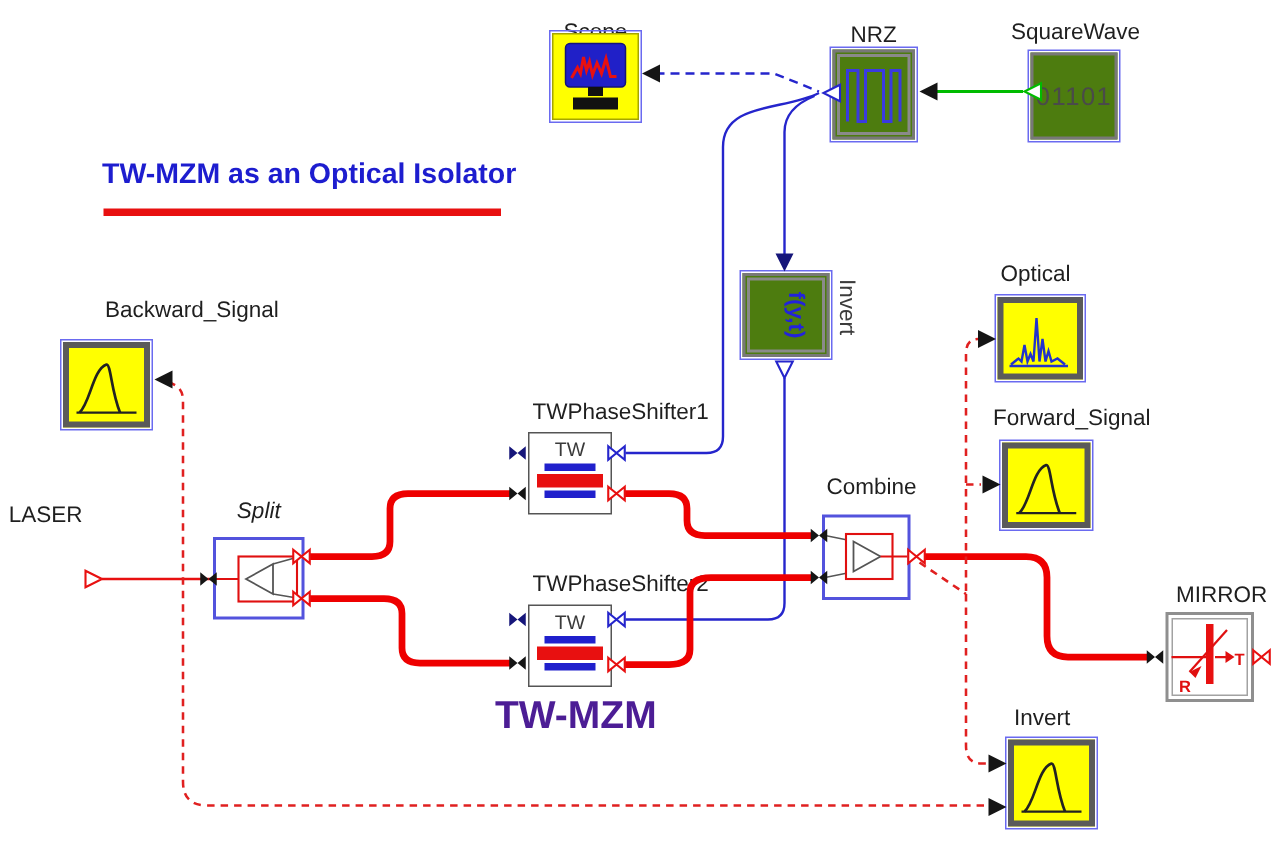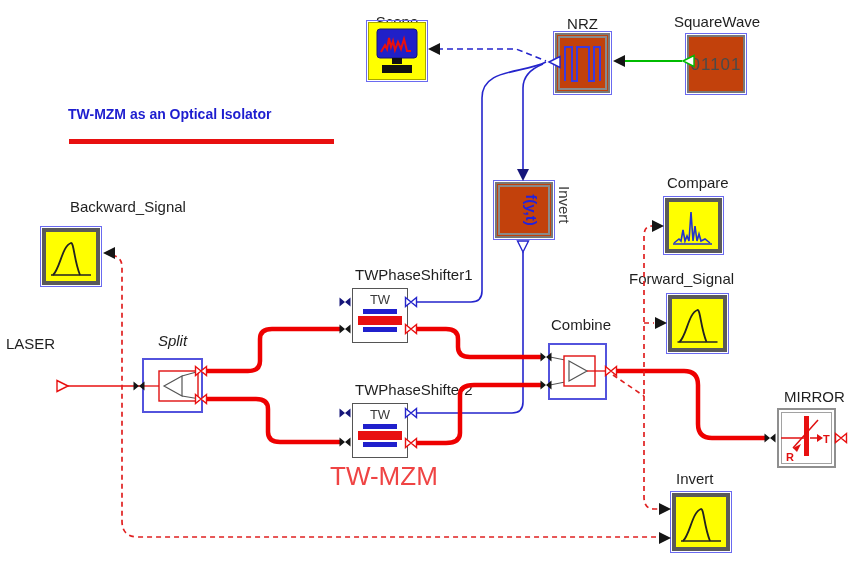--- a/index.html
+++ b/index.html
@@ -1,30 +1,30 @@
 <!DOCTYPE html>
 <html><head>
 <meta charset="utf-8">
 <style>
   html,body{margin:0;padding:0;background:#fff;}
   #stage{position:relative;width:850px;height:561px;background:#fff;overflow:hidden;
          font-family:"Liberation Sans",sans-serif;}
   .blk{position:absolute;box-sizing:border-box;}
   .yellow{background:#ffff00;border:4px solid #5a5a5a;outline:1px solid #6a6af0;outline-offset:1px;}
   .yellow-thin{background:#ffff00;border:1px solid #a6a600;outline:1px solid #6a6af0;outline-offset:1px;}
-  .gray{background:#c2410c;border:2px solid #787878;outline:1px solid #6a6af0;outline-offset:1px;}
+  .gray{background:#4d7c0f;border:2px solid #787878;outline:1px solid #6a6af0;outline-offset:1px;}
   .whitebox{background:#fff;border:1px solid #555;}
   .bluebox{background:#fff;border:2px solid #5353dd;}
   .mirrorbox{background:#fff;border:2px solid #8f8f8f;box-shadow:inset 0 0 0 2px #fff,inset 0 0 0 3px #a2a2a2;}
   .lbl{position:absolute;font-size:15px;color:#1f1f1f;white-space:nowrap;line-height:1.1;}
   .ctr{text-align:center;}
   .vert{transform:rotate(90deg);transform-origin:left top;color:#3c3c3c;}
-  #title{position:absolute;left:68px;top:106px;font-size:14px;font-weight:bold;color:#1d1dcf;white-space:nowrap;}
+  #title{position:absolute;left:68px;top:106px;font-size:19px;font-weight:bold;color:#1d1dcf;white-space:nowrap;}
   #underline{position:absolute;left:69px;top:139px;width:265px;height:5px;background:#e81010;}
-  #caption{position:absolute;left:330px;top:461px;font-size:26px;font-weight:normal;color:#ef4444;white-space:nowrap;}
+  #caption{position:absolute;left:330px;top:461px;font-size:26px;font-weight:bold;color:#4c1d95;white-space:nowrap;}
   #wires{position:absolute;left:0;top:0;pointer-events:none;}
   .w-blue{stroke:#2525cc;stroke-width:1.6;fill:none;}
   .w-blue-d{stroke:#2525cc;stroke-width:1.6;fill:none;stroke-dasharray:6 4;}
   .w-green{stroke:#00bb00;stroke-width:2;fill:none;}
   .w-red{stroke:#e81010;stroke-width:1.6;fill:none;}
   .w-redT{stroke:#ee0000;stroke-width:4.5;fill:none;}
   .w-red-d{stroke:#e02020;stroke-width:1.7;fill:none;stroke-dasharray:5 4;}
   .arr-k{fill:#151515;}.arr-n{fill:#16167a;}
   .port-or{fill:#fff;stroke:#e81010;stroke-width:1.4;}
   .port-ob{fill:#fff;stroke:#2525cc;stroke-width:1.4;}
@@ -43,22 +43,22 @@
   <div class="lbl ctr" style="left:368px;top:14px;width:58px;">Scope</div>
   <div class="lbl ctr" style="left:555px;top:16px;width:55px;">NRZ</div>
   <div class="lbl ctr" style="left:672px;top:14px;width:90px;">SquareWave</div>
   <div class="lbl" style="left:41px;top:199px;margin-left:29px;">Backward_Signal</div>
   <div class="lbl ctr" style="left:2px;top:336px;width:57px;">LASER</div>
   <div class="lbl ctr" style="left:142px;top:333px;width:61px;font-style:italic;">Split</div>
   <div class="lbl" style="left:355px;top:267px;">TWPhaseShifter1</div>
   <div class="lbl" style="left:355px;top:382px;">TWPhaseShifter2</div>
   <div class="lbl vert" style="left:572px;top:186px;">Invert</div>
   <div class="lbl" style="left:551px;top:317px;">Combine</div>
-  <div class="lbl" style="left:667px;top:175px;">Compare</div>
-  <div class="lbl" style="left:629px;top:271px;">Forward_Signal</div>
+  <div class="lbl" style="left:667px;top:175px;">Optical</div>
+  <div class="lbl" style="left:662px;top:271px;">Forward_Signal</div>
   <div class="lbl" style="left:784px;top:389px;">MIRROR</div>
   <div class="lbl" style="left:676px;top:471px;">Invert</div>
 
   <div class="blk yellow-thin" style="left:368px;top:22px;width:58px;height:58px;">
     <svg width="56" height="56" viewBox="0 0 56 56">
       <rect x="8" y="6" width="40" height="29" rx="3" fill="#2020c8" stroke="#14147a"></rect>
       <polyline points="12,29 16,22 18,26 20,15 22,24 24,18 26,27 29,19 32,26 35,16 38,28 42,28" fill="none" stroke="#e81010" stroke-width="2"></polyline>
       <rect x="23" y="35" width="10" height="6" fill="#111"></rect>
       <rect x="13" y="42" width="30" height="8" fill="#111"></rect>
     </svg>

